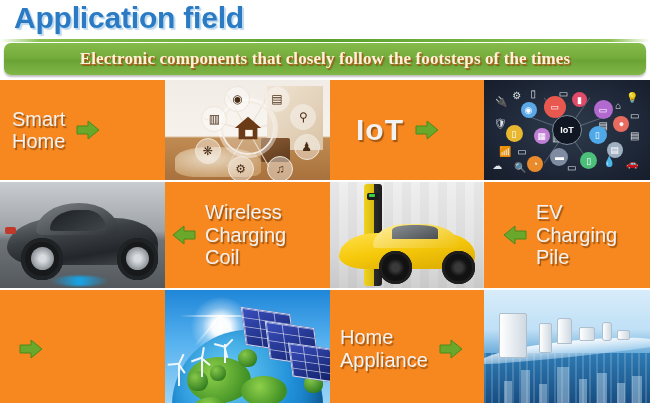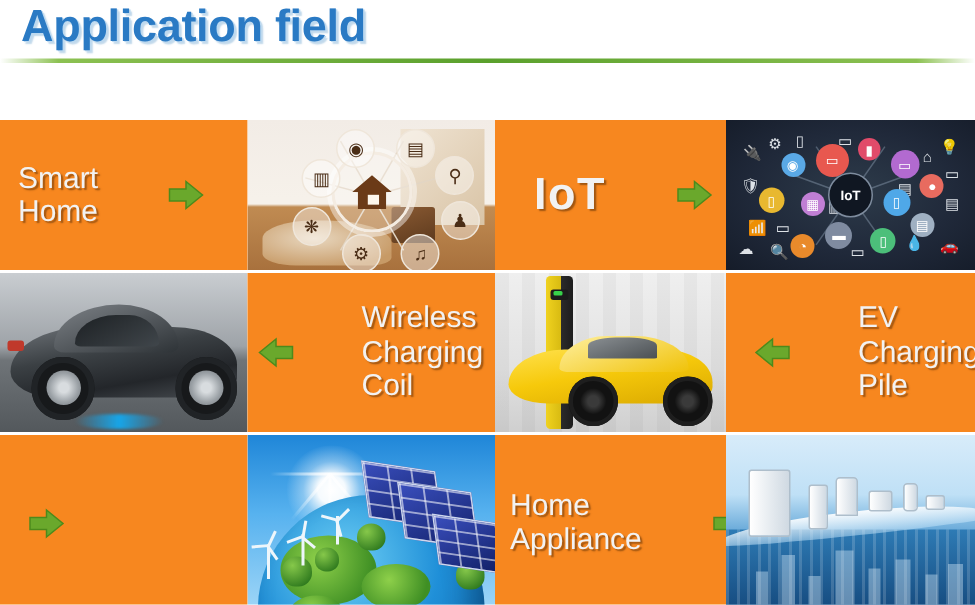--- a/index.html
+++ b/index.html
@@ -52,21 +52,21 @@
     grid-template-rows: 100px 106px 117px;
     gap: 2px 0;
     background: #ffffff;
   }
   .cell { position: relative; overflow: hidden; }
   .cell.orange { background: #f7871f; }
 
   
   .label-wrap {
     position: absolute; inset: 0;
-    display: flex; align-items: center; gap: 36px;
+    display: flex; align-items: center;
   }
   .label-wrap.arrow-right { justify-content: flex-start; padding-left: 12px; }
   .label-wrap.arrow-left  { justify-content: flex-start; padding-left: 6px; }
   .cell-label {
     font-size: 20px; line-height: 1.12; font-weight: normal;
     color: #f2f2f2;
     text-shadow: 1.5px 1.5px 1px rgba(90,45,5,.55);
     white-space: pre-line;
   }
   .cell-label.big { font-size: 30px; font-weight: bold; letter-spacing: 1px; }
@@ -217,20 +217,23 @@
     border:1px solid #aebecb; border-radius:2px; }
 </style>
 </head>
 <body>
 
 <div class="page">
 
   <div class="page-title">Application field</div>
   <div class="title-rule"></div>
 
+  <div class="banner">
+    <div class="banner-text">Electronic components that closely follow the footsteps of the times</div>
+  </div>
 
   <div class="grid">
 
     <div class="cell orange">
       <div class="label-wrap arrow-right">
         <div class="cell-label">Smart
 Home</div>
         <svg class="arrow r" viewBox="0 0 26 24">
           <polygon points="2,8 13,8 13,3 24,12 13,21 13,16 2,16" fill="#6aa82c" stroke="#4c8a1c" stroke-width="1"></polygon>
         </svg>

